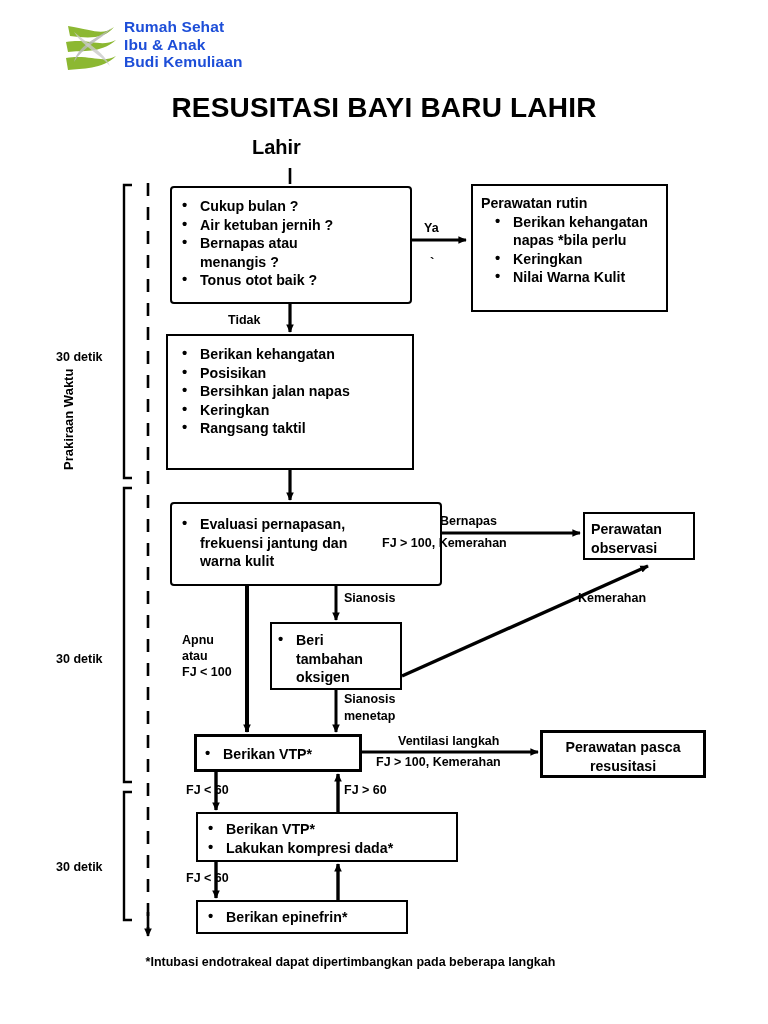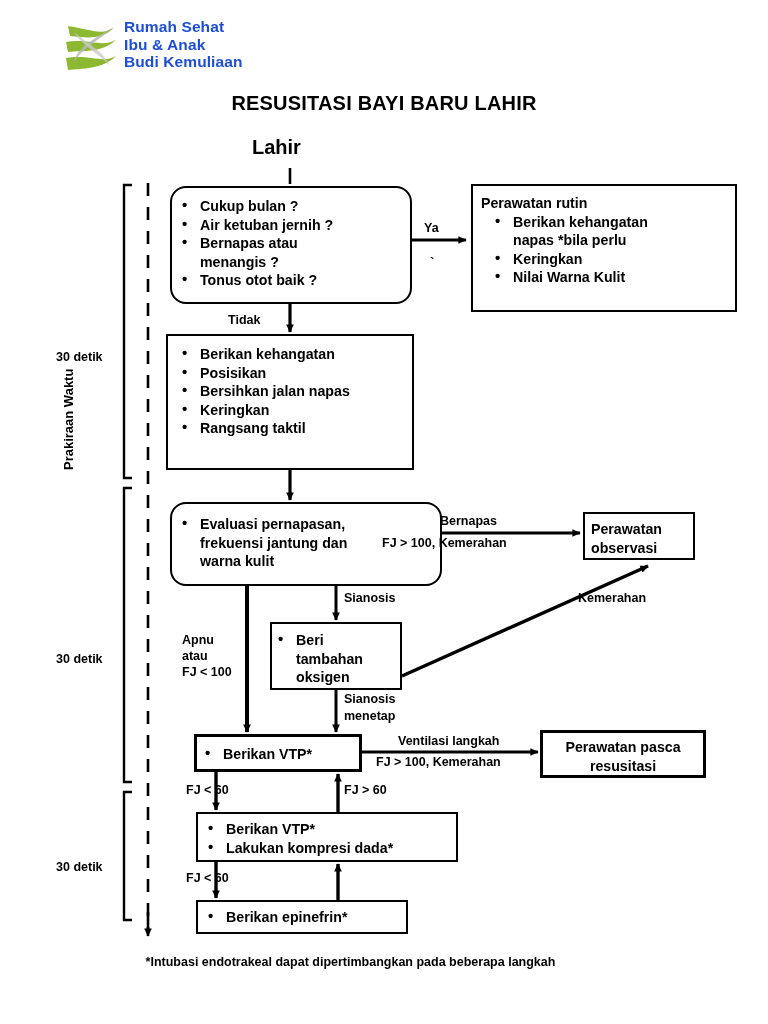--- a/index.html
+++ b/index.html
@@ -6,27 +6,27 @@
   body{width:768px;height:1024px;position:relative;overflow:hidden;
        font-family:"Liberation Sans","DejaVu Sans",sans-serif;color:#000;}
   .abs{position:absolute;}
   
   #logo-block{left:60px;top:16px;width:290px;height:70px;}
   #logo-mark{position:absolute;left:0;top:2px;width:62px;height:62px;}
   #logo-text{position:absolute;left:64px;top:2px;font-size:15.5px;font-weight:bold;
              line-height:17.5px;color:#1d4ed8;letter-spacing:.1px;}
   #logo-text div{white-space:nowrap;}
   
-  #page-title{left:0;top:92px;width:768px;text-align:center;font-size:20px;
+  #page-title{left:0;top:92px;width:768px;text-align:center;font-size:28px;
               font-weight:bold;letter-spacing:.2px;}
   #lahir-label{left:252px;top:136px;font-size:20px;font-weight:bold;}
   
   .box{box-sizing:border-box;border:2px solid #000;background:#fff;
        font-size:14.2px;font-weight:bold;line-height:18.5px;}
-  .box.round{border-radius:16px;}
+  .box.round{border-radius:4px;}
   .box.thick{border-width:3px;}
   ul.bl{list-style:none;margin:0;padding:0;}
   ul.bl li{position:relative;padding-left:22px;margin:0;}
   ul.bl li:before{content:"\2022";position:absolute;left:4px;top:-1px;font-size:15px;}
   ul.bl li.cont{padding-left:22px;}
   ul.bl li.cont:before{content:"";}
   .plain{margin:0;padding:0;}
   
   .lbl{position:absolute;font-size:11.5px;font-weight:bold;white-space:nowrap;
        line-height:13.5px;}
@@ -118,21 +118,21 @@
 <div class="abs box round" id="n-assess" style="left:170px;top:186px;width:242px;height:118px;padding:9px 8px 0 6px;">
   <ul class="bl">
     <li>Cukup bulan ?</li>
     <li>Air ketuban jernih ?</li>
     <li>Bernapas atau</li>
     <li class="cont">menangis ?</li>
     <li>Tonus otot baik ?</li>
   </ul>
 </div>
 
-<div class="abs box" id="n-routine" style="left:471px;top:184px;width:266px;height:128px;padding:8px 6px 0 8px;">
+<div class="abs box" id="n-routine" style="left:471px;top:184px;width:197px;height:128px;padding:8px 6px 0 8px;">
   <div class="plain" style="font-weight:bold;">Perawatan rutin</div>
   <ul class="bl" style="margin-left:10px;">
     <li>Berikan kehangatan</li>
     <li class="cont">napas *bila perlu</li>
     <li>Keringkan</li>
     <li>Nilai Warna Kulit</li>
   </ul>
 </div>
 
 <div class="abs box" id="n-steps" style="left:166px;top:334px;width:248px;height:136px;padding:9px 6px 0 10px;">

